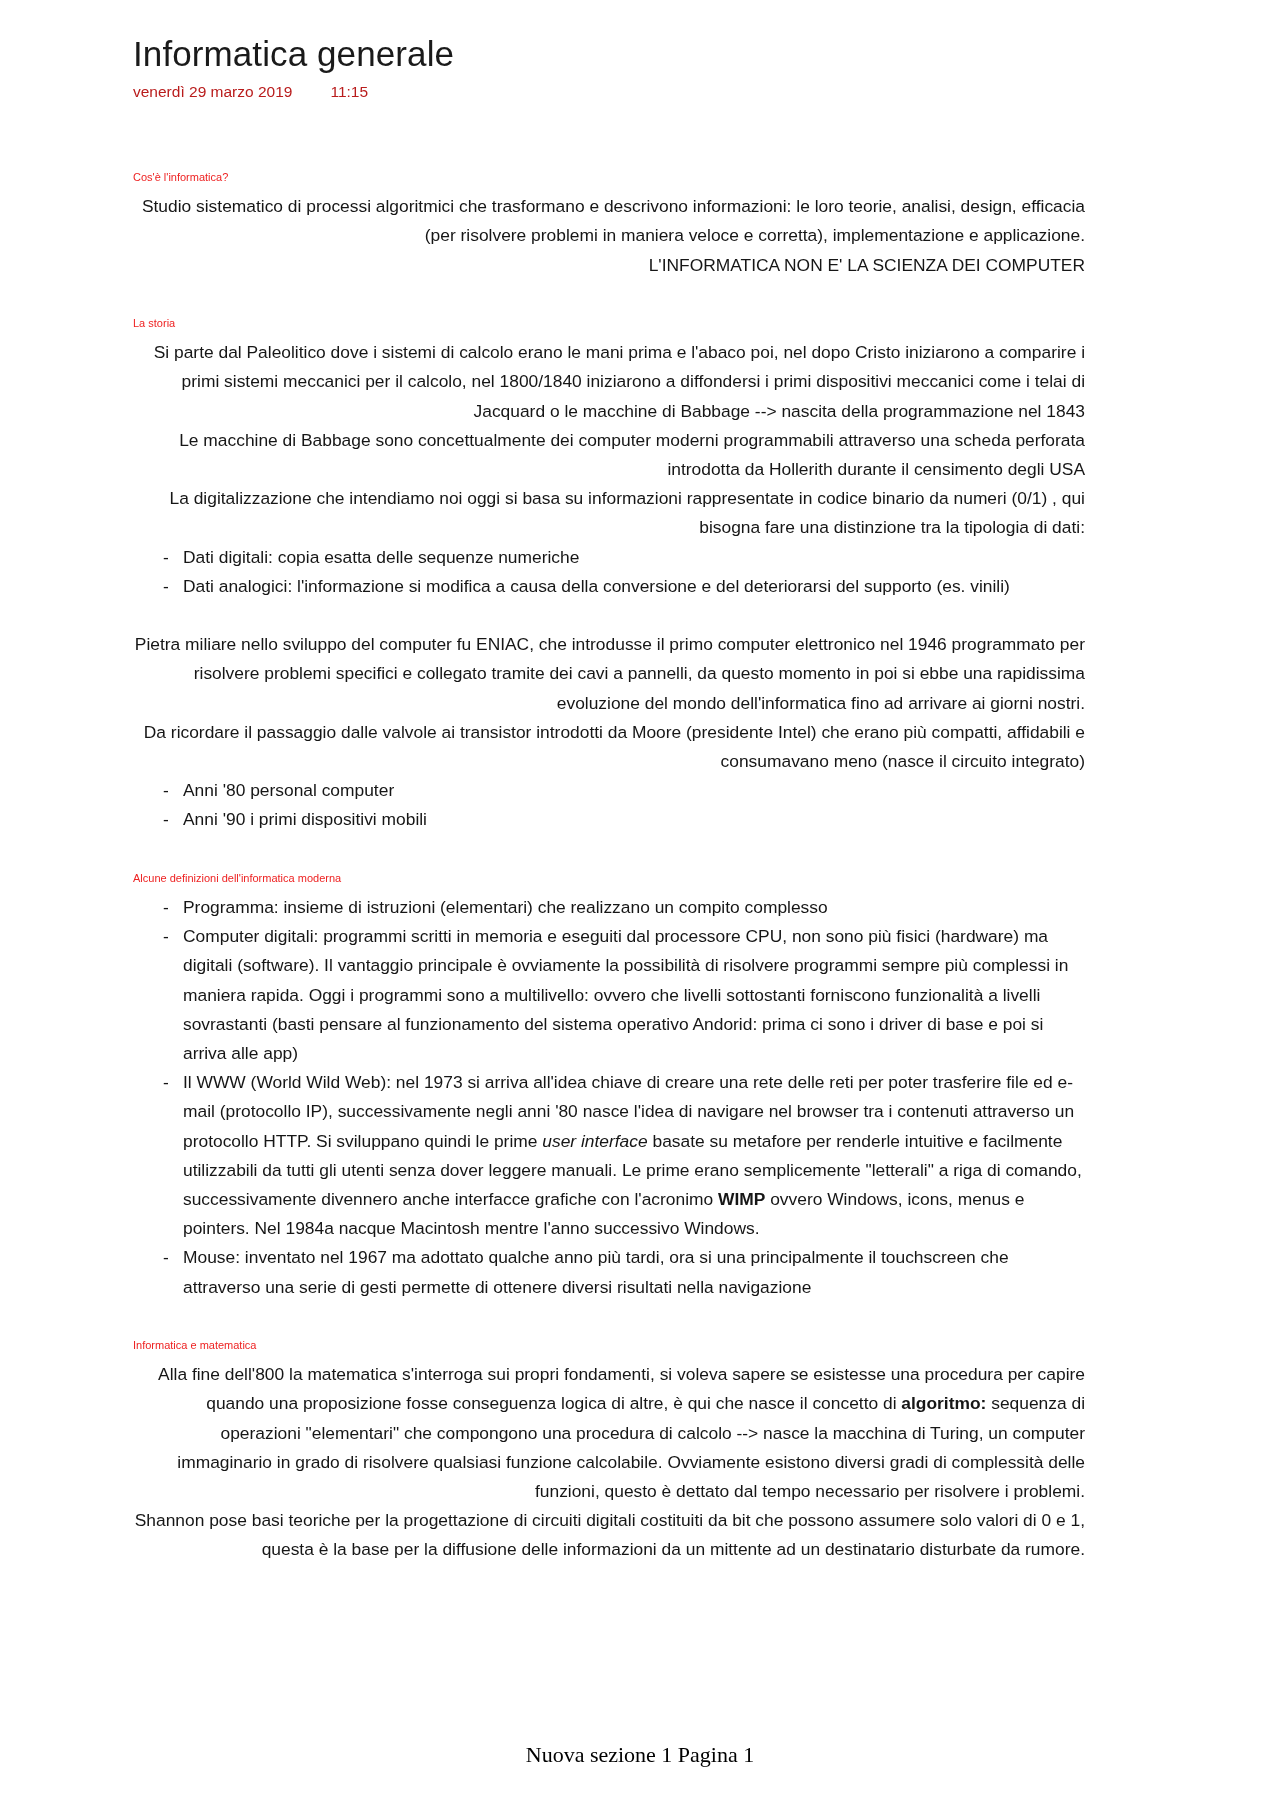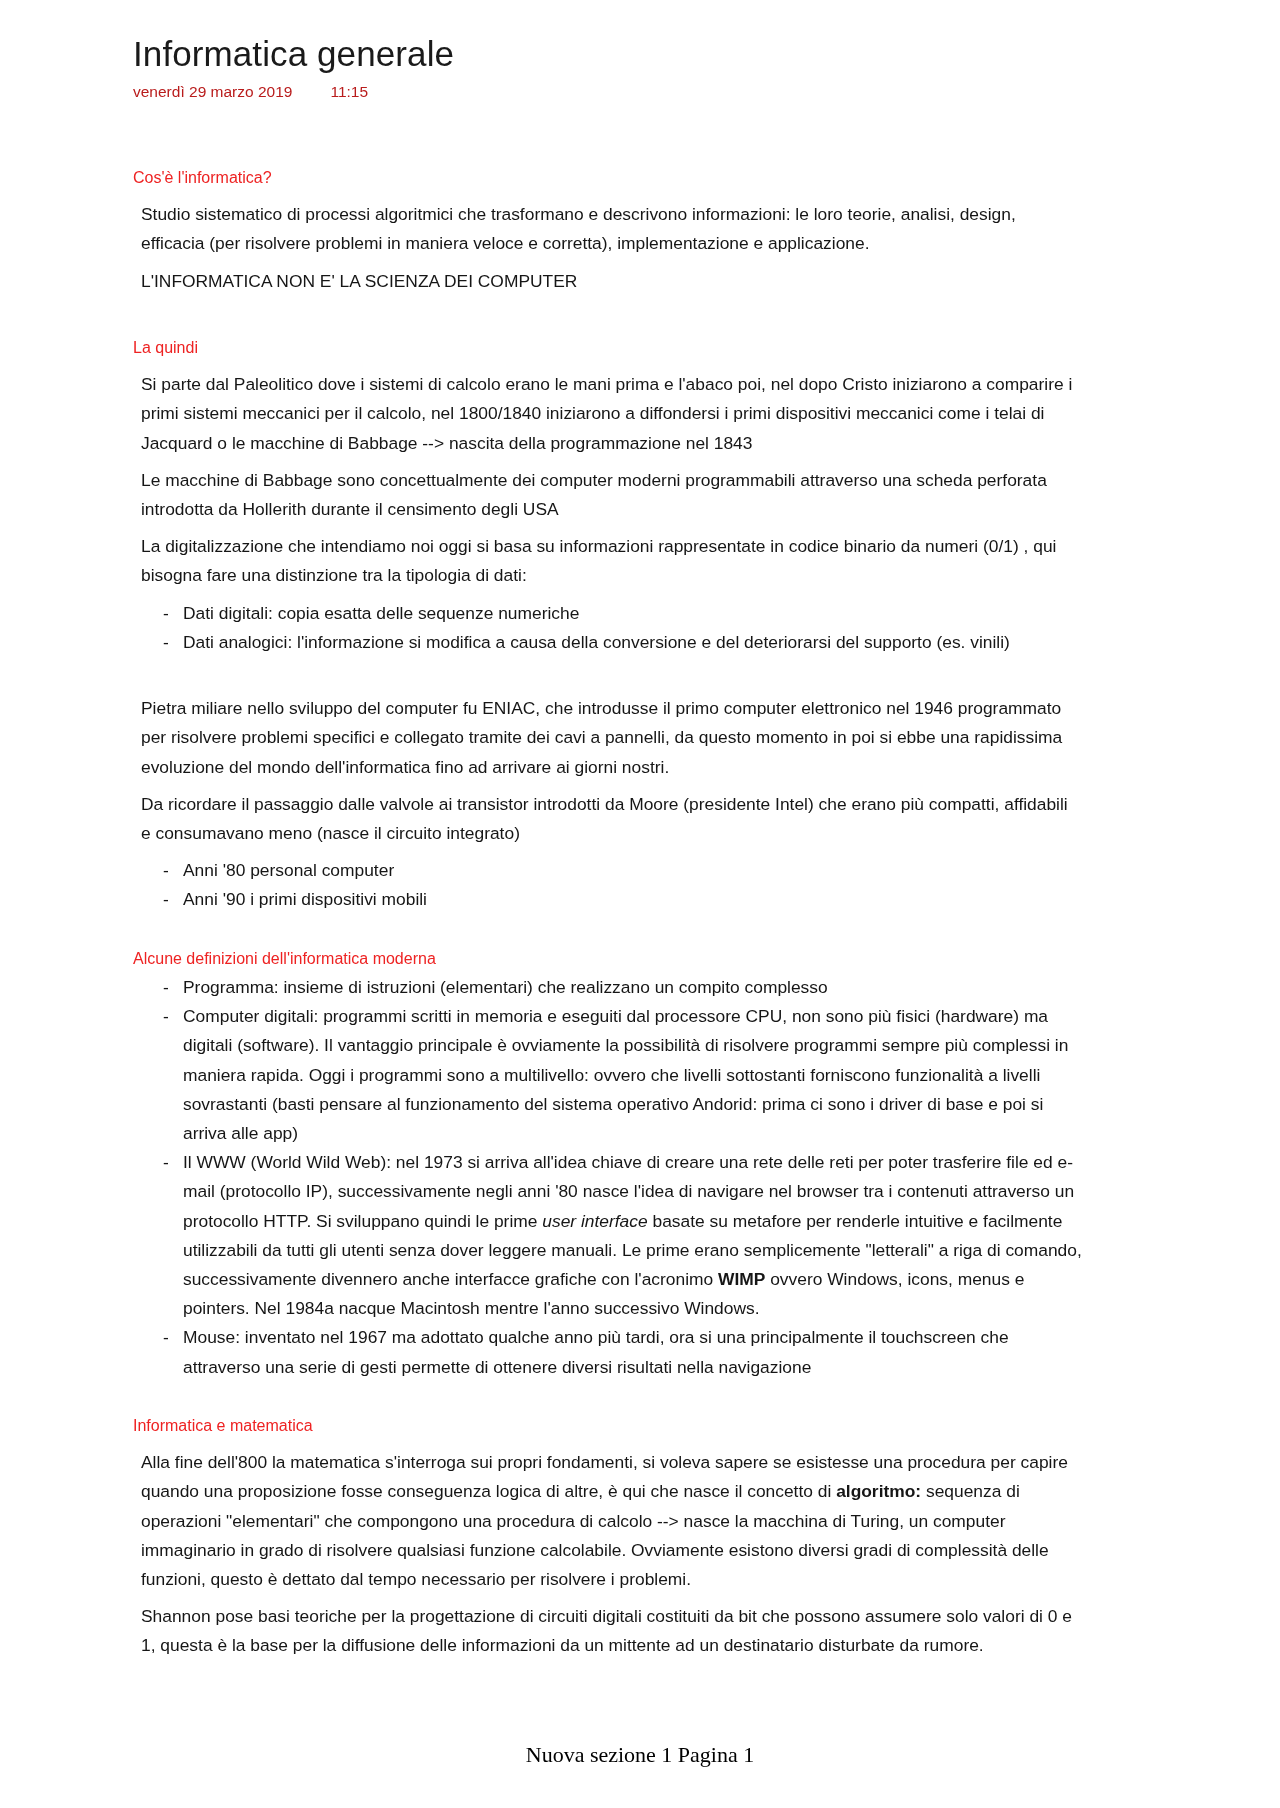--- a/index.html
+++ b/index.html
@@ -52,30 +52,30 @@
     left: 133px;
     top: 163px;
     width: 952px;
     font-size: 17.4px;
     line-height: 29.2px;
     color: #161616;
   }
 
   .sec-head {
     color: #ee2222;
-    font-size: 16px;
+    font-size: 11px;
     line-height: 29.2px;
     font-weight: 400;
   }
 
   p.para {
-    margin: 8px;
+    margin: 0;
     font-size: 17.4px;
     line-height: 29.2px;
-    text-align: left;
+    text-align: right;
   }
 
   .spacer-line { height: 29.2px; }
 
   
   ul.dash {
     list-style: none;
     margin: 0;
     padding: 0;
   }
@@ -120,21 +120,21 @@
   </div>
 
   <div class="content">
 
     <div class="sec-head">Cos'è l'informatica?</div>
     <p class="para">Studio sistematico di processi algoritmici che trasformano e descrivono informazioni: le loro teorie, analisi, design, efficacia (per risolvere problemi in maniera veloce e corretta), implementazione e applicazione.</p>
     <p class="para">L'INFORMATICA NON E' LA SCIENZA DEI COMPUTER</p>
 
     <div class="spacer-line"></div>
 
-    <div class="sec-head">La quindi</div>
+    <div class="sec-head">La storia</div>
     <p class="para">Si parte dal Paleolitico dove i sistemi di calcolo erano le mani prima e l'abaco poi, nel dopo Cristo iniziarono a comparire i primi sistemi meccanici per il calcolo, nel 1800/1840 iniziarono a diffondersi i primi dispositivi meccanici come i telai di Jacquard o le macchine di Babbage --&gt; nascita della programmazione nel 1843</p>
     <p class="para">Le macchine di Babbage sono concettualmente dei computer moderni programmabili attraverso una scheda perforata introdotta da Hollerith durante il censimento degli USA</p>
     <p class="para">La digitalizzazione che intendiamo noi oggi si basa su informazioni rappresentate in codice binario da numeri (0/1) , qui bisogna fare una distinzione tra la tipologia di dati:</p>
 
     <ul class="dash">
       <li><span class="dash-mark">-</span><span>Dati digitali: copia esatta delle sequenze numeriche</span></li>
       <li><span class="dash-mark">-</span><span>Dati analogici: l'informazione si modifica a causa della conversione e del deteriorarsi del supporto (es. vinili)</span></li>
     </ul>
 
     <div class="spacer-line"></div>

